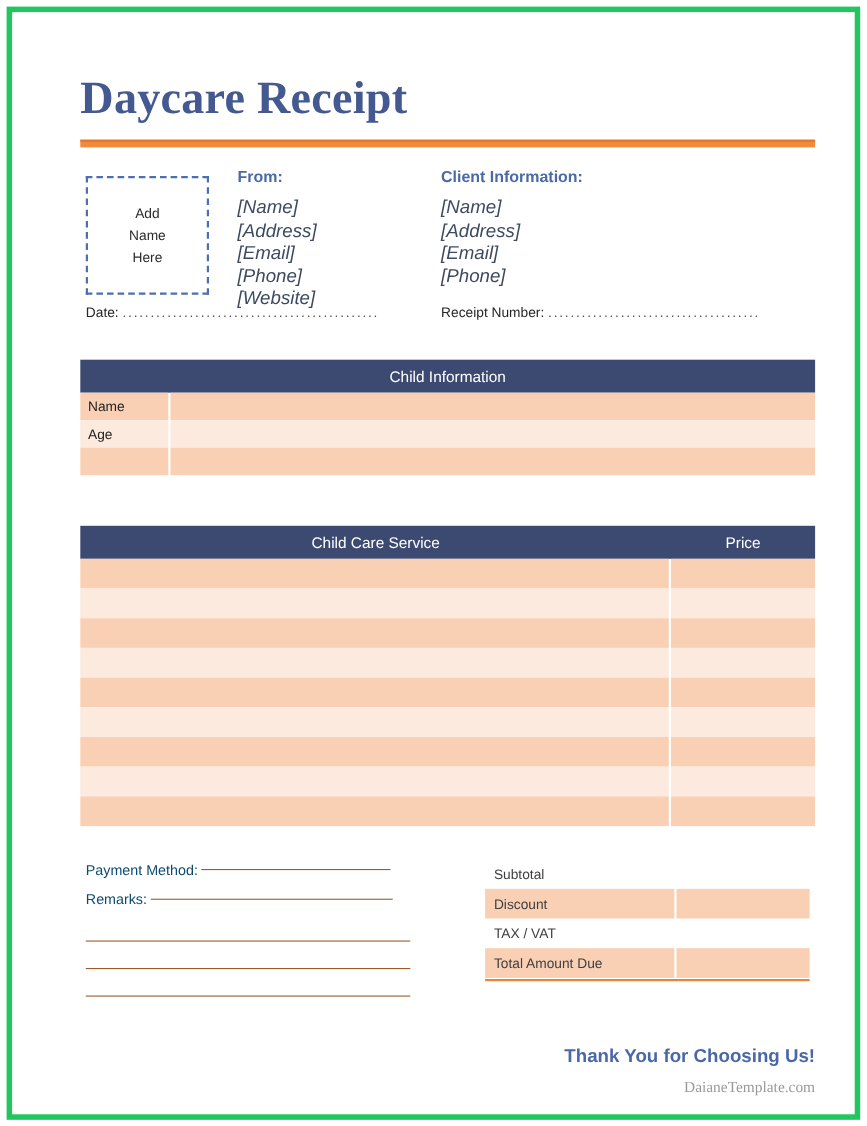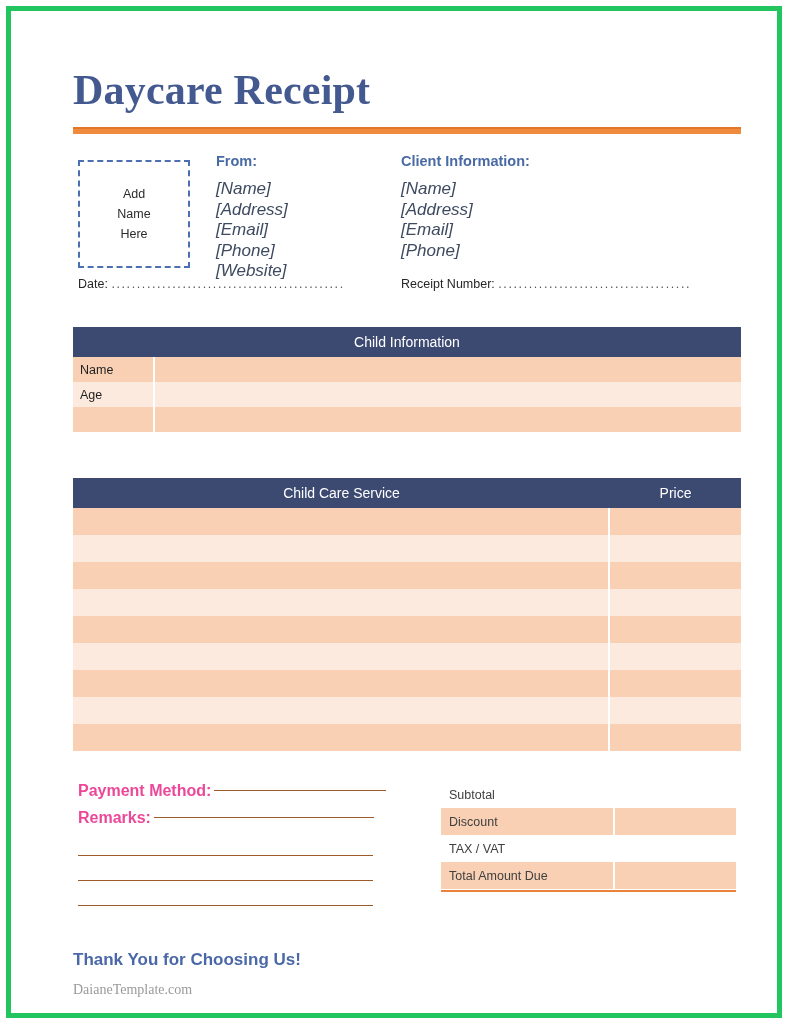--- a/index.html
+++ b/index.html
@@ -166,23 +166,23 @@
     height: 140px;
   }
 
   .payment {
     position: absolute;
     left: 5px;
     top: 0;
     width: 300px;
   }
   .pay-line {
-    font-size: 16px;
-    font-weight: bold;
-    color: #ec4899;
+    font-size: 13px;
+    font-weight: normal;
+    color: #0c4a6e;
     line-height: 27px;
     white-space: nowrap;
   }
   .pay-rule {
     display: inline-block;
     border-bottom: 1.6px solid #9c5a2a;
     vertical-align: middle;
     margin-left: 3px;
     margin-bottom: 2px;
   }
@@ -220,21 +220,21 @@
     margin-left: 2px;
   }
   .tot-row.bold .lbl { font-weight: bold; }
   .tot-rule {
     width: 295px;
     border-bottom: 2px solid #e8833c;
     margin-top: 1px;
   }
 
   
-  .footer { margin-top: 30px; text-align: left; }
+  .footer { margin-top: 30px; text-align: right; }
   .thanks {
     font-size: 17px;
     font-weight: bold;
     color: #4a68a8;
     line-height: 26px;
   }
   .brand {
     font-family: "Liberation Serif", serif;
     font-size: 14px;
     color: #9a9a9a;

